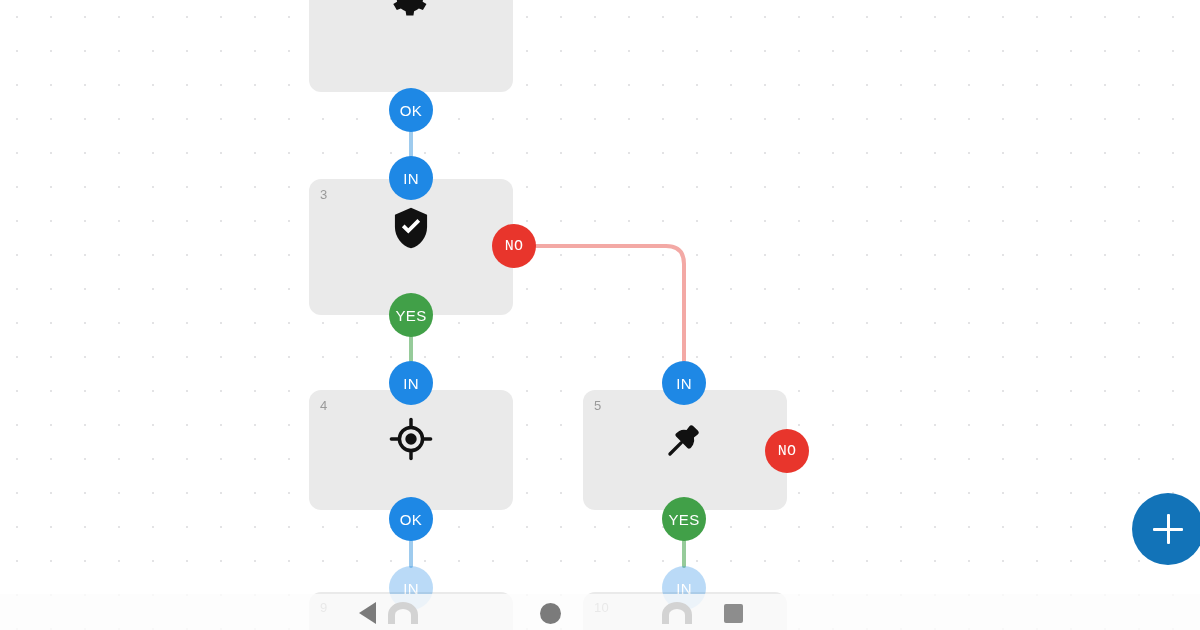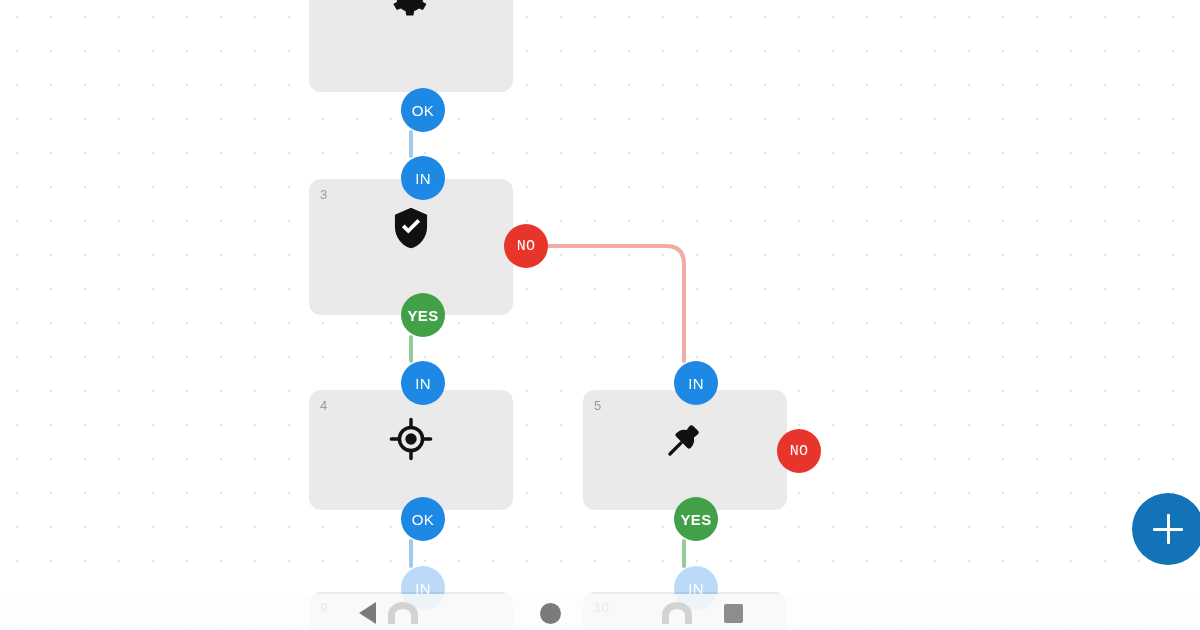--- a/index.html
+++ b/index.html
@@ -88,24 +88,23 @@
     border-radius: 50%;
     display: flex;
     align-items: center;
     justify-content: center;
     color: #fff;
     font-size: 15px;
     font-weight: 400;
     letter-spacing: .3px;
     line-height: 1;
     user-select: none;
-    margin-left: 12px;
   }
   .badge.blue  { background: #1e88e5; }
-  .badge.green { background: #41a048; font-weight: bold; }
+  .badge.green { background: #41a048; }
   .badge.red   { background: #e8352c; font-family: Liberation Mono, monospace; }
   .badge.faded { opacity: .30; }
 
   
   #fab {
     position: absolute;
     width: 72px;
     height: 72px;
     border-radius: 50%;
     background: #1273b8;

